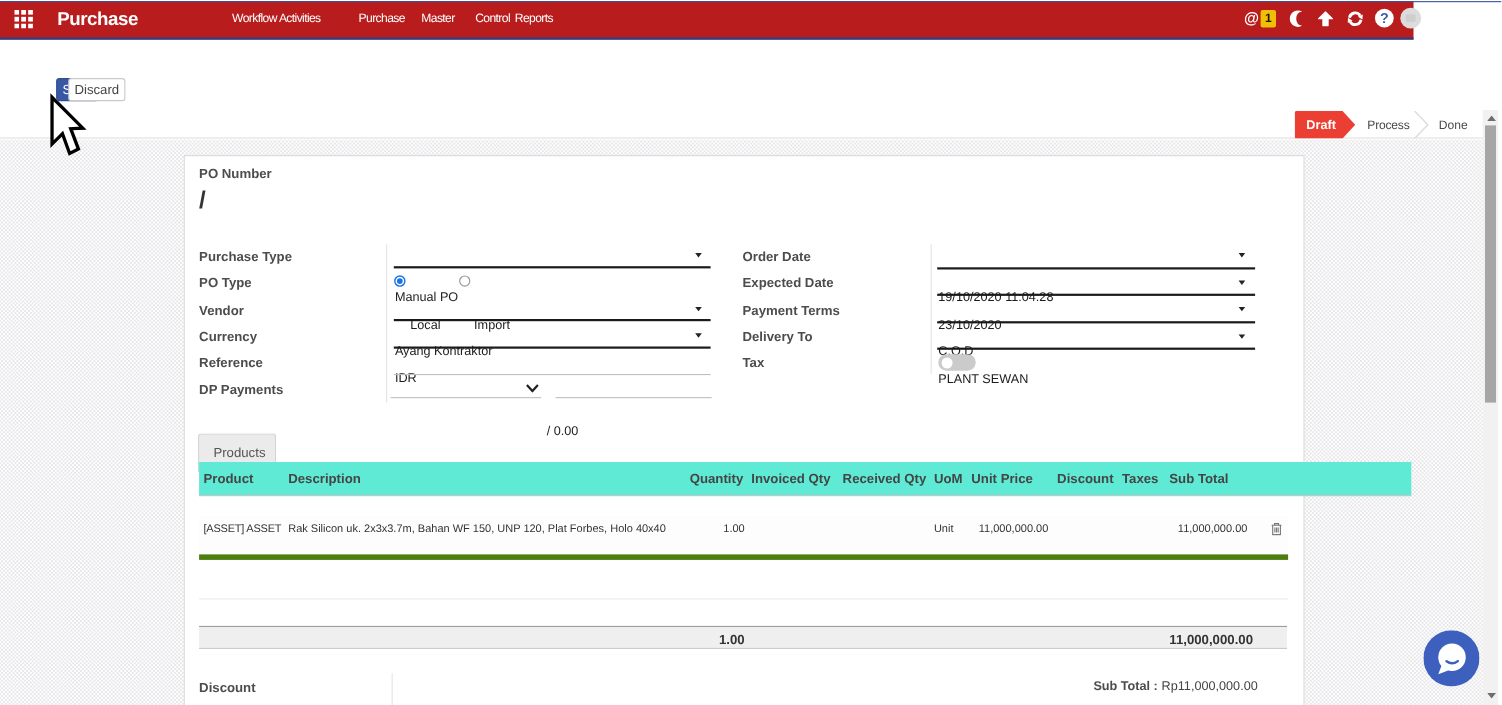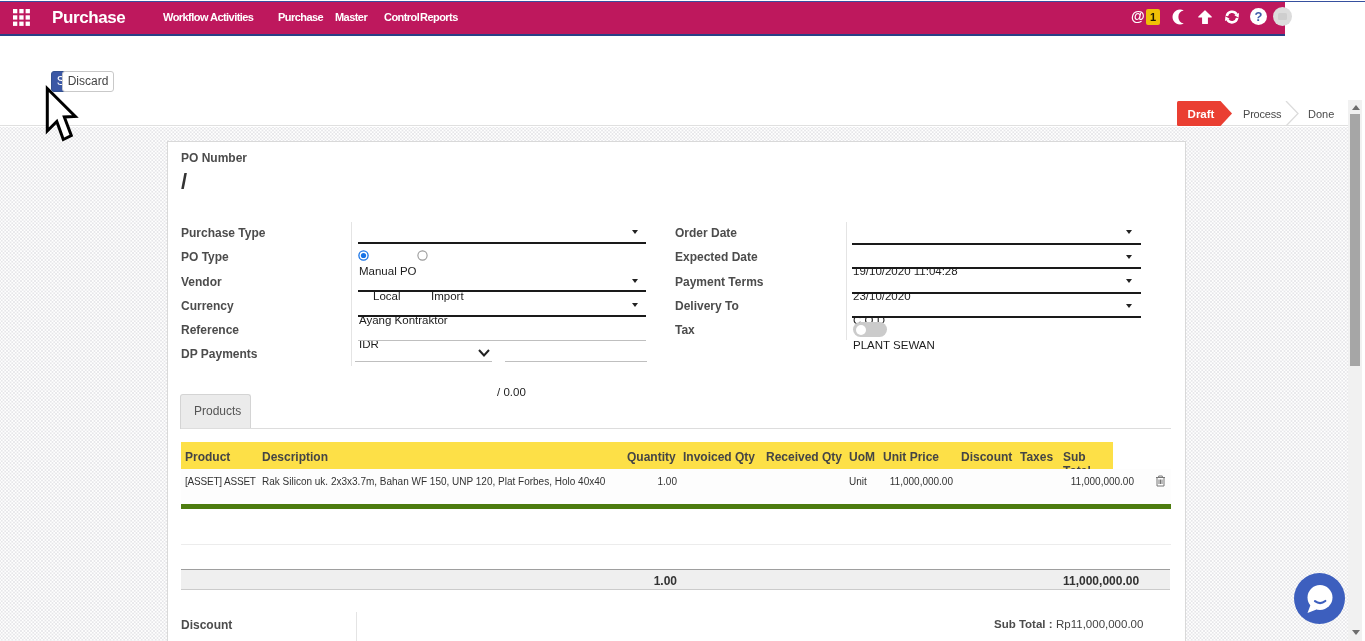--- a/index.html
+++ b/index.html
@@ -3,24 +3,24 @@
 <meta charset="utf-8">
 <style>
   * { margin:0; padding:0; box-sizing:border-box; }
   html,body { width:1365px; height:641px; overflow:hidden; background:#fff;
     font-family:"Liberation Sans", sans-serif; }
   .abs { position:absolute; }
   #page { position:relative; width:1365px; height:641px; }
 
   
   #nav { position:absolute; left:0; top:0; width:1285px; height:36px;
-    background:#be185d; border-bottom:2px solid #2a4086; }
+    background:#b91c1c; border-bottom:2px solid #2a4086; }
   #navtop { position:absolute; left:0; top:0; width:1365px; height:1px; background:#fff; z-index:3; }
   #navtop2 { position:absolute; left:0; top:1px; width:1365px; height:1px; background:#36509f; z-index:3; }
-  .navtxt { position:absolute; color:#fff; font-weight:bold; font-size:11px; letter-spacing:-0.55px; top:11px; white-space:nowrap; }
+  .navtxt { position:absolute; color:#fff; font-weight:normal; font-size:11px; letter-spacing:-0.55px; top:11px; white-space:nowrap;margin-left:48px; }
   #brand { position:absolute; left:52px; top:8px; color:#fff; font-size:17px; letter-spacing:-0.4px; font-weight:bold; }
 
   
   #crumbzone { position:absolute; left:0; top:36px; width:1365px; height:64px;
     background:#fff; border-bottom:1px solid #e3e3e3; }
   #crumb { position:absolute; left:18px; top:11px; font-size:15.5px; color:#6b6bad; }
   #crumb .new { color:#848484; }
   .btn { position:absolute; top:71px; z-index:5; height:21px; font-size:12px; line-height:19px;
     text-align:center; border-radius:3px; }
   #btnsave { left:15px; width:39px; background:#3a57a5; border:1px solid #32508f; color:#fff;margin-left:36px; }
@@ -197,21 +197,21 @@
   <div class="u-dark" style="left:852px;top:316px;width:289px"></div>
 
   <div class="abs" style="left:853px;top:322px;width:34px;height:15px;background:#cbcbcb;border-radius:8px">
     <div class="abs" style="left:3px;top:2.5px;width:10px;height:10px;background:#fff;border-radius:50%"></div>
   </div>
 
   <div class="abs" style="left:180px;top:394px;width:71px;height:35px;background:#ebebeb;border:1px solid #d4d4d4;border-bottom:none;border-radius:3px 3px 0 0"></div>
   <div class="abs" style="left:194px;top:404px;font-size:12px;color:#555">Products</div>
   <div class="abs" style="left:181px;top:428px;width:990px;height:1px;background:#ddd"></div>
 
-  <div class="abs" style="left:181px;top:442px;width:932px;height:31px;background:#fde047;border-bottom:1px solid #c6c6c6">
+  <div class="abs" style="left:181px;top:420px;width:1102px;height:31px;background:#5eead4;border-bottom:1px solid #c6c6c6">
     <div class="hcell" style="left:4px">Product</div>
     <div class="hcell" style="left:81px">Description</div>
     <div class="hcell" style="left:446px;width:45px;text-align:right">Quantity</div>
     <div class="hcell" style="left:502px">Invoiced Qty</div>
     <div class="hcell" style="left:585px">Received Qty</div>
     <div class="hcell" style="left:668px">UoM</div>
     <div class="hcell" style="left:702px">Unit Price</div>
     <div class="hcell" style="left:780px">Discount</div>
     <div class="hcell" style="left:839px">Taxes</div>
     <div class="hcell" style="left:882px">Sub Total</div>

